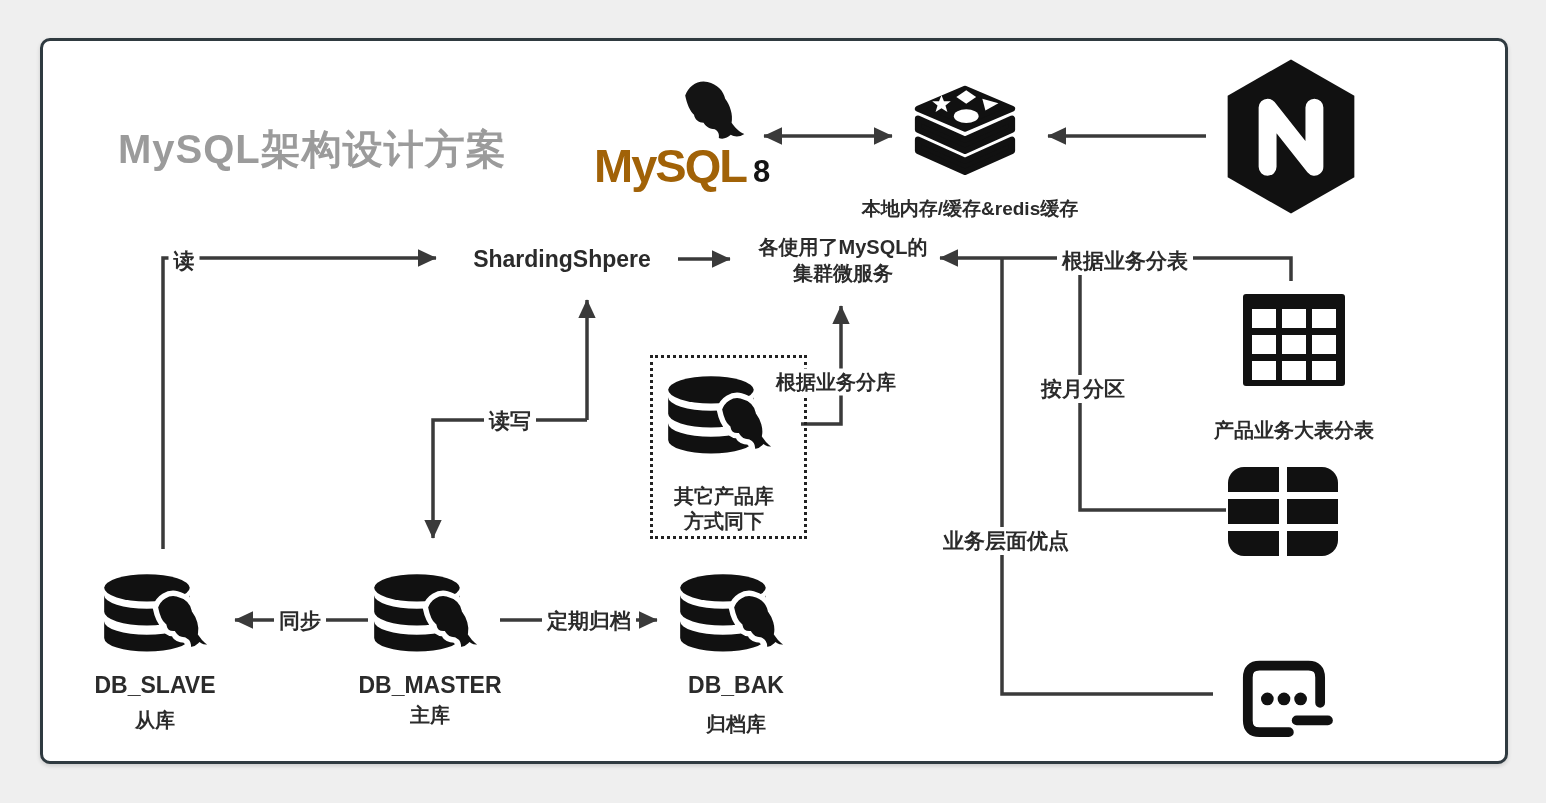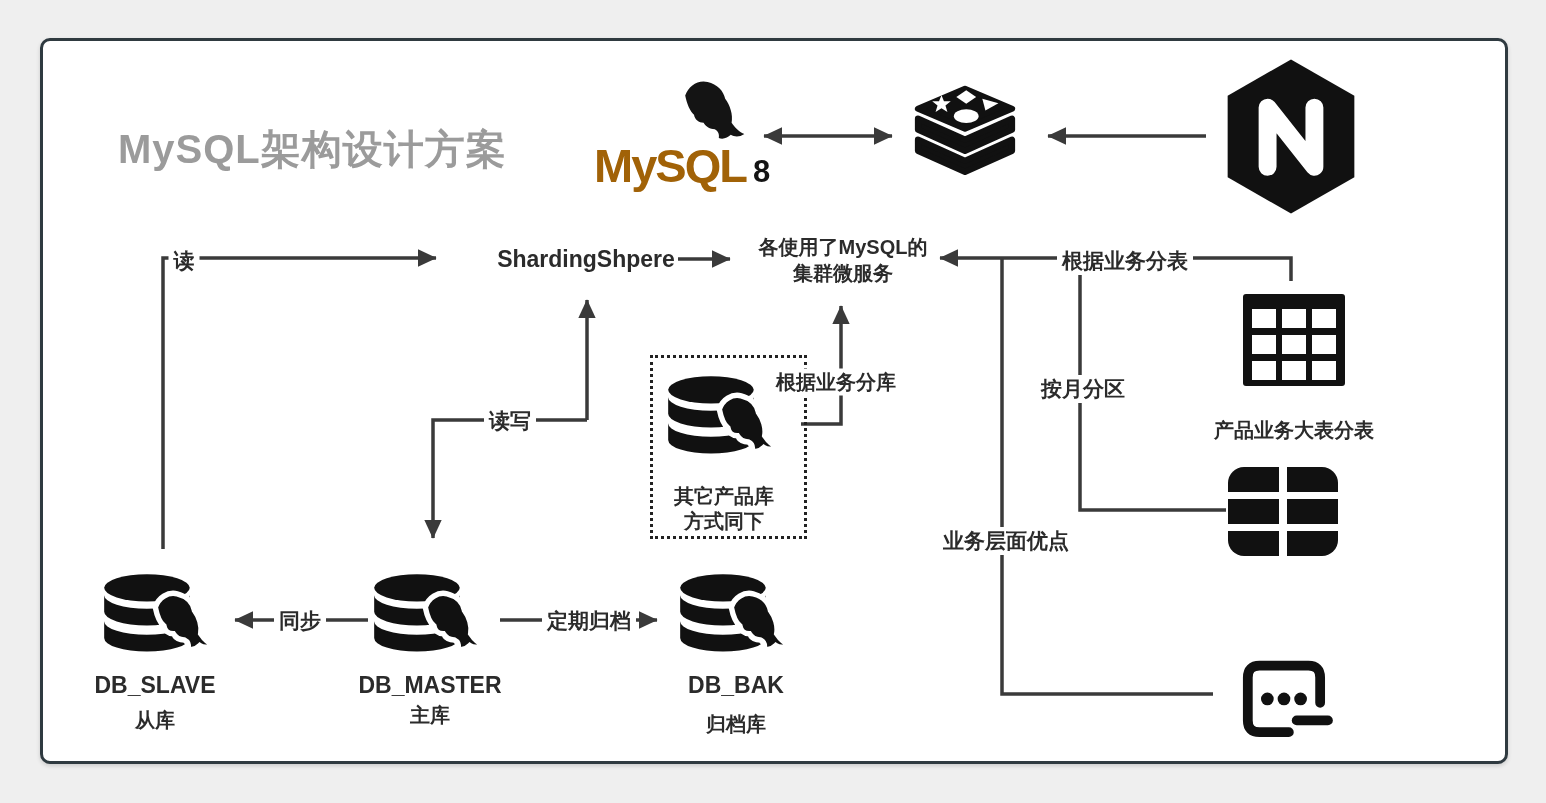--- a/index.html
+++ b/index.html
@@ -12,21 +12,21 @@
   }
   #panel{
     position:absolute;left:40px;top:38px;width:1462px;height:720px;
     background:#ffffff;border:3px solid #2f3a40;border-radius:10px;
     box-shadow:0 2px 4px rgba(0,0,0,0.15);
   }
   #wires{position:absolute;left:0;top:0;width:1546px;height:803px;z-index:2;}
   .abs{position:absolute;z-index:3;}
   .ctr{transform:translate(-50%,-50%);white-space:nowrap;font-weight:bold;}
   .lbl{background:#ffffff;padding:0 5px;font-weight:bold;}
-  .node{font-weight:bold;margin-left:24px;}
+  .node{font-weight:bold;}
   .cap2{position:absolute;z-index:3;transform:translateX(-50%);
         text-align:center;font-weight:bold;white-space:nowrap;}
   #title{
     position:absolute;left:118px;top:122px;z-index:3;
     font-size:40px;font-weight:bold;color:#9b9b9b;letter-spacing:1px;white-space:nowrap;
   }
   .icon{position:absolute;z-index:3;}
   #mysql-word{position:absolute;left:594px;top:138px;z-index:3;display:flex;align-items:baseline;}
   #mysql-word .wm{font-size:47px;font-weight:bold;letter-spacing:-2px;color:#a16207;}
   #mysql-word .v8{font-size:31px;font-weight:bold;margin-left:7px;color:#141414;}
@@ -95,20 +95,21 @@
       <path d="M12,28 L50,45 L88,28 L88,37 L50,54 L12,37 Z"></path>
       <path d="M12,45 L50,62 L88,45 L88,54 L50,71 L12,54 Z"></path>
     </g>
     <g fill="#fff">
       <polygon points="31,9 33,14 38.5,14 34.2,17.3 35.8,22.6 31,19.6 26.2,22.6 27.8,17.3 23.5,14 29,14"></polygon>
       <polygon points="51,5 59,10.5 51,16 43,10.5"></polygon>
       <polygon points="64,12 77,15.5 66.5,21.5"></polygon>
       <ellipse cx="51" cy="26" rx="10" ry="5.5"></ellipse>
     </g>
   </svg>
+  <div class="cap2" style="left:970px;top:196px;font-size:19px">本地内存/缓存&amp;redis缓存</div>
 
   <svg class="icon" style="left:1222px;top:58px" width="138" height="157" viewBox="0 0 100 114">
     <path d="M50,1 L96,27.5 L96,86.5 L50,113 L4,86.5 L4,27.5 Z" fill="#111"></path>
     <path d="M33,79 L33,36 L67,79 L67,36" fill="none" stroke="#fff" stroke-width="13" stroke-linecap="round" stroke-linejoin="round"></path>
   </svg>
 
   <div class="abs ctr node" style="left:562px;top:259px;font-size:23px">ShardingShpere</div>
   <div class="cap2" style="left:843px;top:234px;font-size:20px;line-height:26px">
     <div>各使用了MySQL的</div>
     <div>集群微服务</div>

